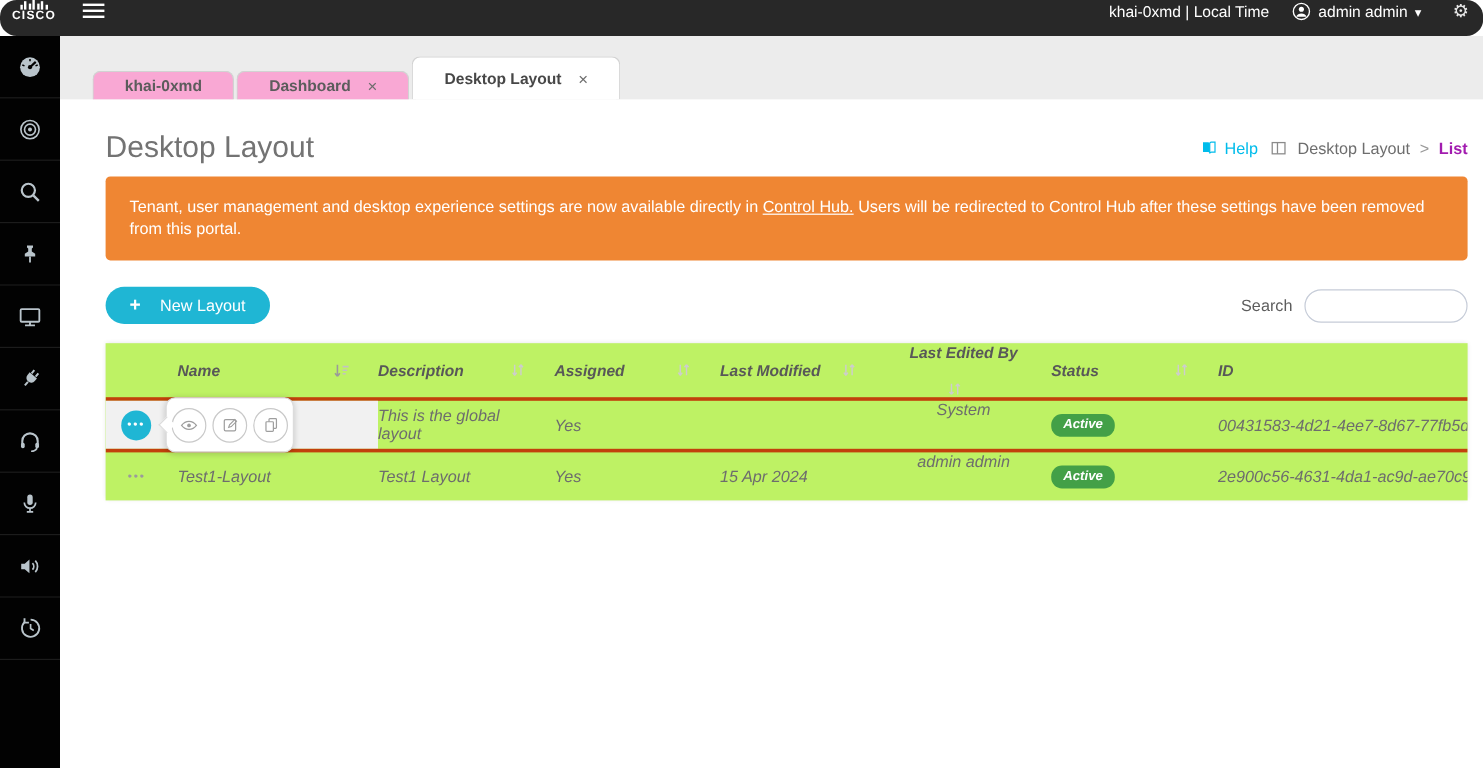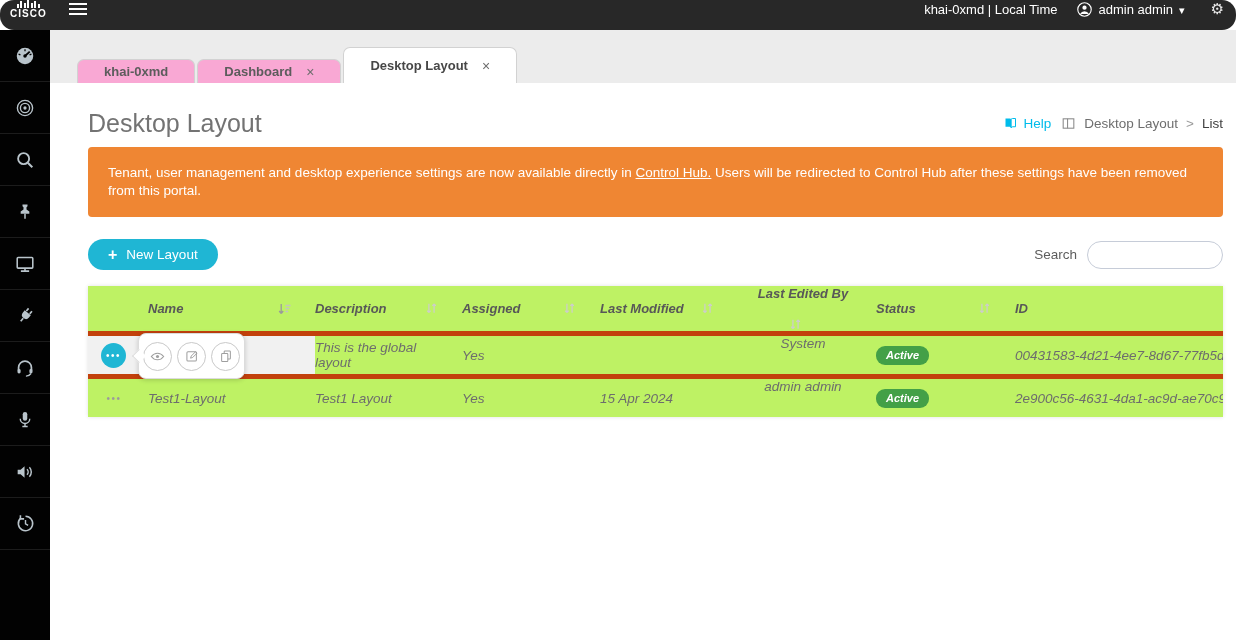--- a/index.html
+++ b/index.html
@@ -45,40 +45,40 @@
   .tab .x::before { content:"×"; }
 
   
   .main { flex:1; background:#fff; padding:0 13px 0 38px; position:relative; }
   .title-row { display:flex; align-items:center; justify-content:space-between; margin-top:26px; }
   .page-title { font-size:25px; color:#737373; font-weight:400; }
   .title-right { display:flex; align-items:center; gap:10px; font-size:13.5px; }
   .help-link { display:flex; align-items:center; gap:6px; color:#00bceb; cursor:pointer; }
   .crumb { display:flex; align-items:center; gap:8px; color:#6e6e6e; }
   .crumb .sep { color:#9a9a9a; }
-  .crumb .cur { color:#404040; }
+  .crumb .cur { color:#a21caf;font-weight:bold; }
 
   .banner { margin-top:9px; background:#ef8633; border-radius:4px; color:#fff;
      padding:17px 20px; font-size:13.5px; line-height:1.35; }
   .banner a { color:#fff; text-decoration:underline; cursor:pointer; }
 
   .toolbar { display:flex; align-items:center; justify-content:space-between; margin-top:22px; }
-  .btn-new { display:inline-flex; align-items:center; gap:9px; background:#1fb6d4; color:#fff;
+  .btn-new { display:inline-flex; align-items:center; gap:16px; background:#1fb6d4; color:#fff;
      border:none; border-radius:16px; height:31px; padding:0 20px; font-size:13.5px;
      font-family:inherit; cursor:pointer; }
   .btn-new .plus::before { content:"+"; font-size:16px; font-weight:bold; line-height:1; }
   .search-wrap { display:flex; align-items:center; gap:10px; font-size:13.5px; color:#5d5d5d; }
   .search-input { width:136px; height:28px; border:1px solid #c6ccd8; border-radius:14px;
      outline:none; padding:0 12px; font-size:13px; font-family:inherit; background:#fff; }
 
   
   .card { margin-top:16px; background:#bef264; box-shadow:0 0 4px rgba(0,0,0,.12); overflow:hidden;font-style:italic; }
   .trow { display:flex; align-items:center; }
   .thead { height:45px; font-size:13px; font-weight:bold; color:#585858; }
-  .tbody-row { height:43px; border-top:5px solid #c2410c; font-size:13.5px; color:#6d6d6d;
+  .tbody-row { height:43px; border-top:3px solid #c2410c; font-size:13.5px; color:#6d6d6d;
      position:relative; }
   .cell { padding-right:8px; display:flex; align-items:center; height:100%; }
   .c-act{width:60px; padding-left:13px;} .c-name{width:167px;} .c-desc{width:147px;}
   .c-asg{width:138px;} .c-mod{width:138px;} .c-edit{width:138px;flex-direction:column;} .c-status{width:139px;}
   .c-id{flex:1; min-width:0; overflow:hidden; white-space:nowrap;}
   .th { justify-content:space-between; }
   .sort-ic { margin-right:16px; display:inline-flex; }
   .hl { background:#f1f1f1; }
 
   .badge { background:#43a047; color:#fff; font-size:11px; font-weight:bold;

